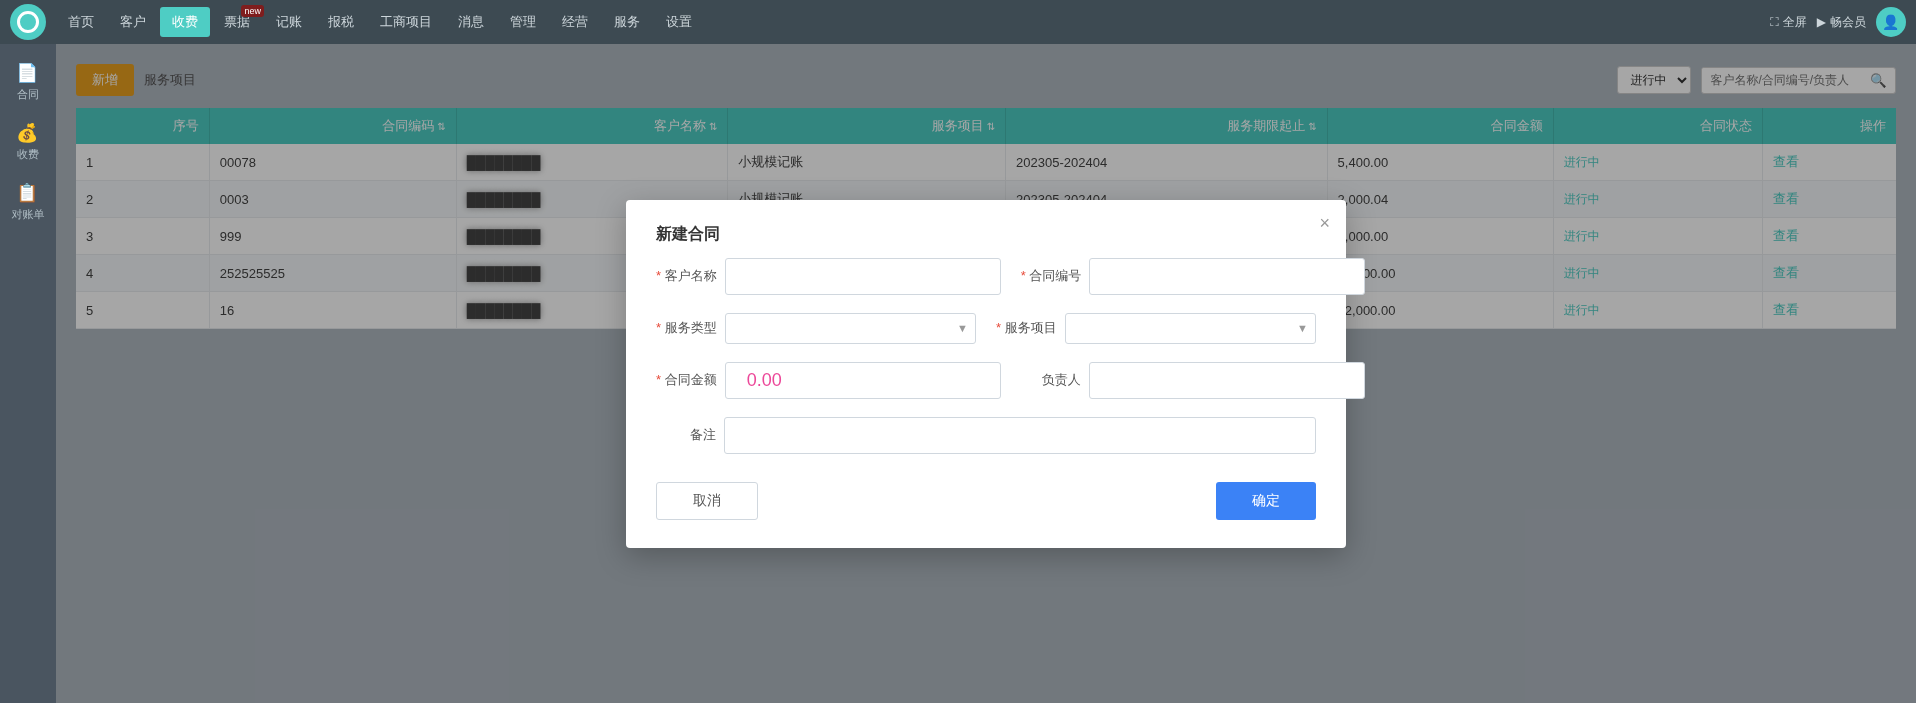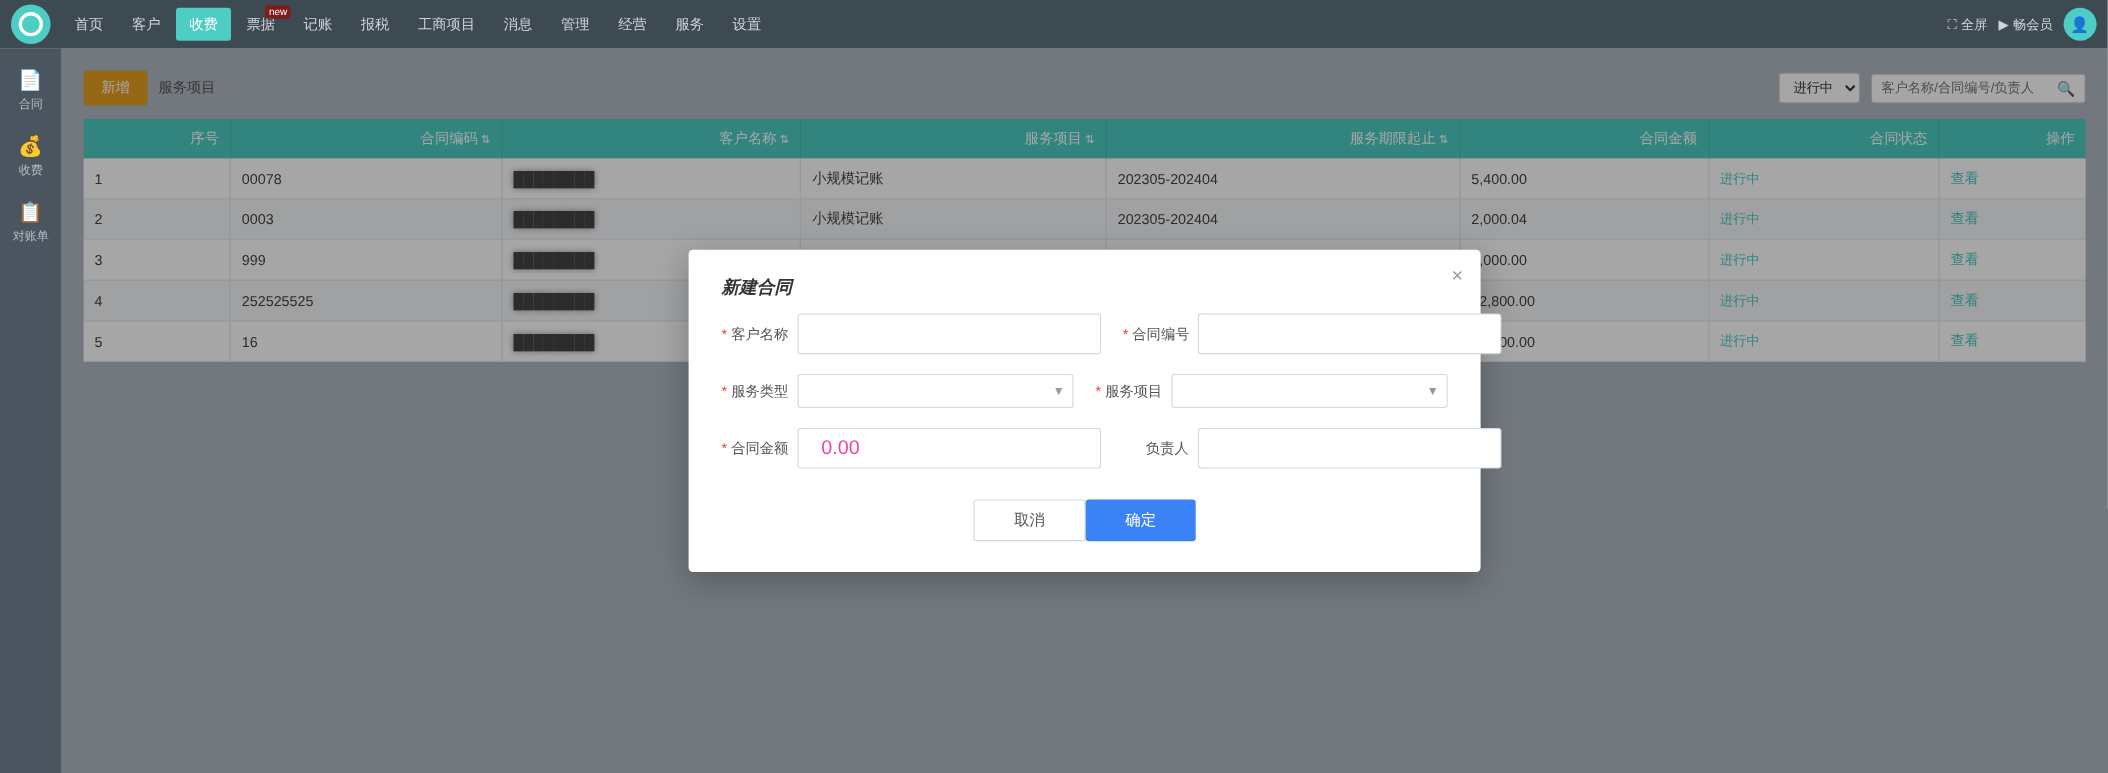--- a/index.html
+++ b/index.html
@@ -226,21 +226,20 @@
       width: 720px;
       box-shadow: 0 8px 30px rgba(0,0,0,0.25);
       padding: 24px 30px 28px;
       position: relative;
     }
     .modal-title {
       font-size: 16px;
       color: #333;
       font-weight: bold;
       margin-bottom: 13px;
-      font-style: italic;
     }
     .modal-close {
       position: absolute;
       top: 14px; right: 16px;
       font-size: 18px;
       cursor: pointer;
       color: #999;
       background: none;
       border: none;
       line-height: 1;
@@ -316,21 +315,21 @@
     }
     .date-icon {
       position: absolute;
       right: 8px; top: 50%;
       transform: translateY(-50%);
       color: #bbb; font-size: 15px;
       pointer-events: none;
     }
     .modal-footer {
       display: flex;
-      justify-content: center;
+      justify-content: space-between;
       gap: 0;
       margin-top: 28px;
     }
     .btn-cancel {
       padding: 9px 36px;
       border: 1px solid #d0d7de;
       border-radius: 3px;
       background: #fff;
       color: #555;
       cursor: pointer;
@@ -527,20 +526,26 @@
             <label class="form-label required">合同金额</label>
             <input class="form-input" type="text" value="0.00" style="">
           </div>
           <div class="form-group">
             <label class="form-label">负责人</label>
             <input class="form-input" type="text" value="" style="">
           </div>
         </div>
 
 
+        <div class="form-row">
+          <div class="form-group">
+            <label class="form-label">备注</label>
+            <input class="form-input" type="text" value="" style="flex: 1 1 0%;">
+          </div>
+        </div>
 
         <div class="modal-footer">
           <button class="btn-cancel">取消</button>
           <button class="btn-confirm">确定</button>
         </div>
       </div>
     </div>
   </div>
 </div>
 

